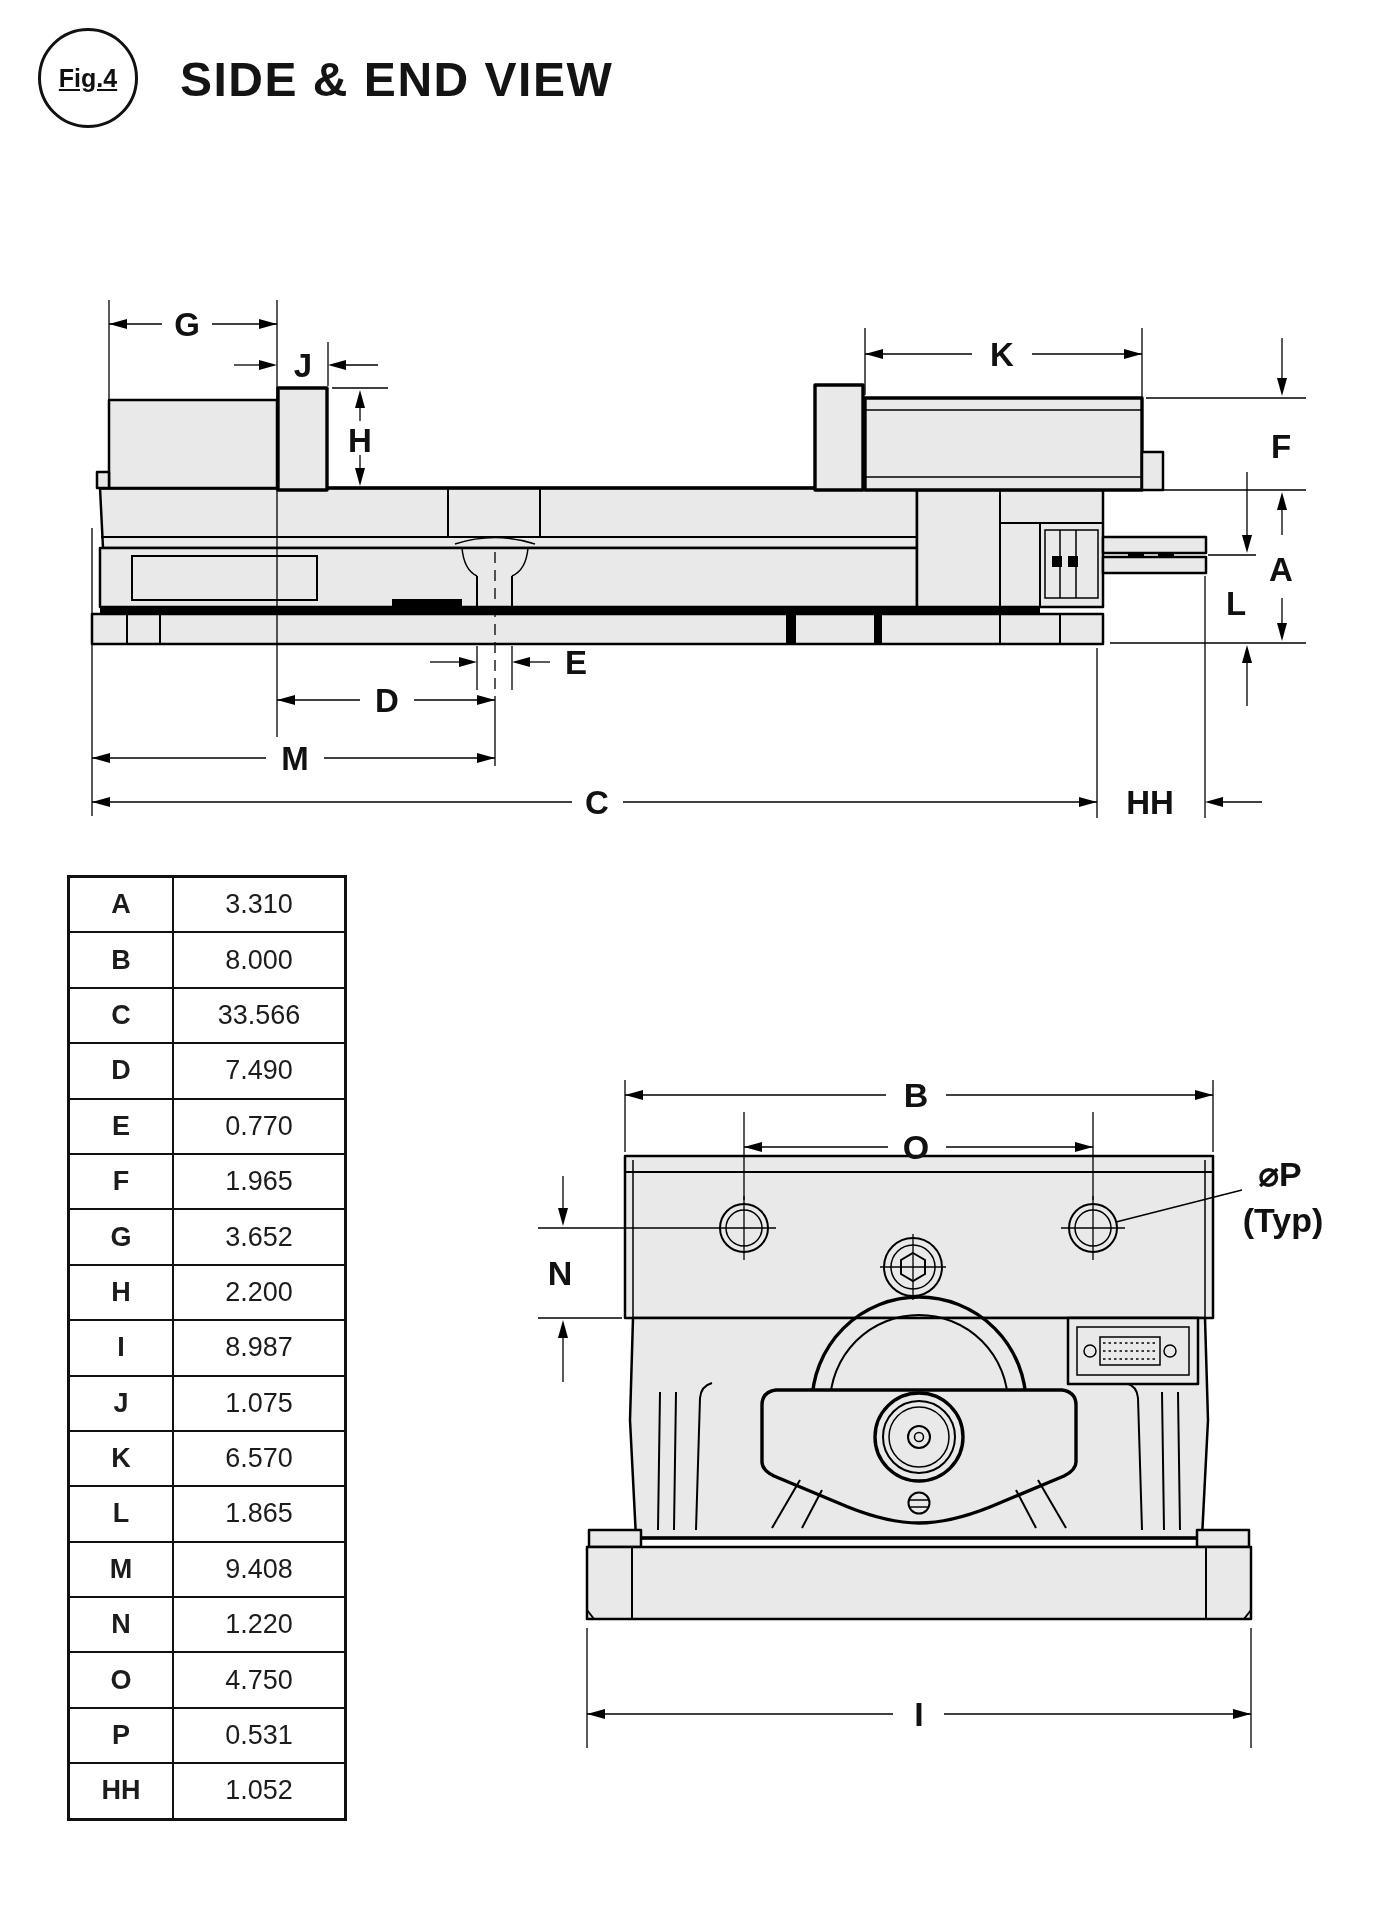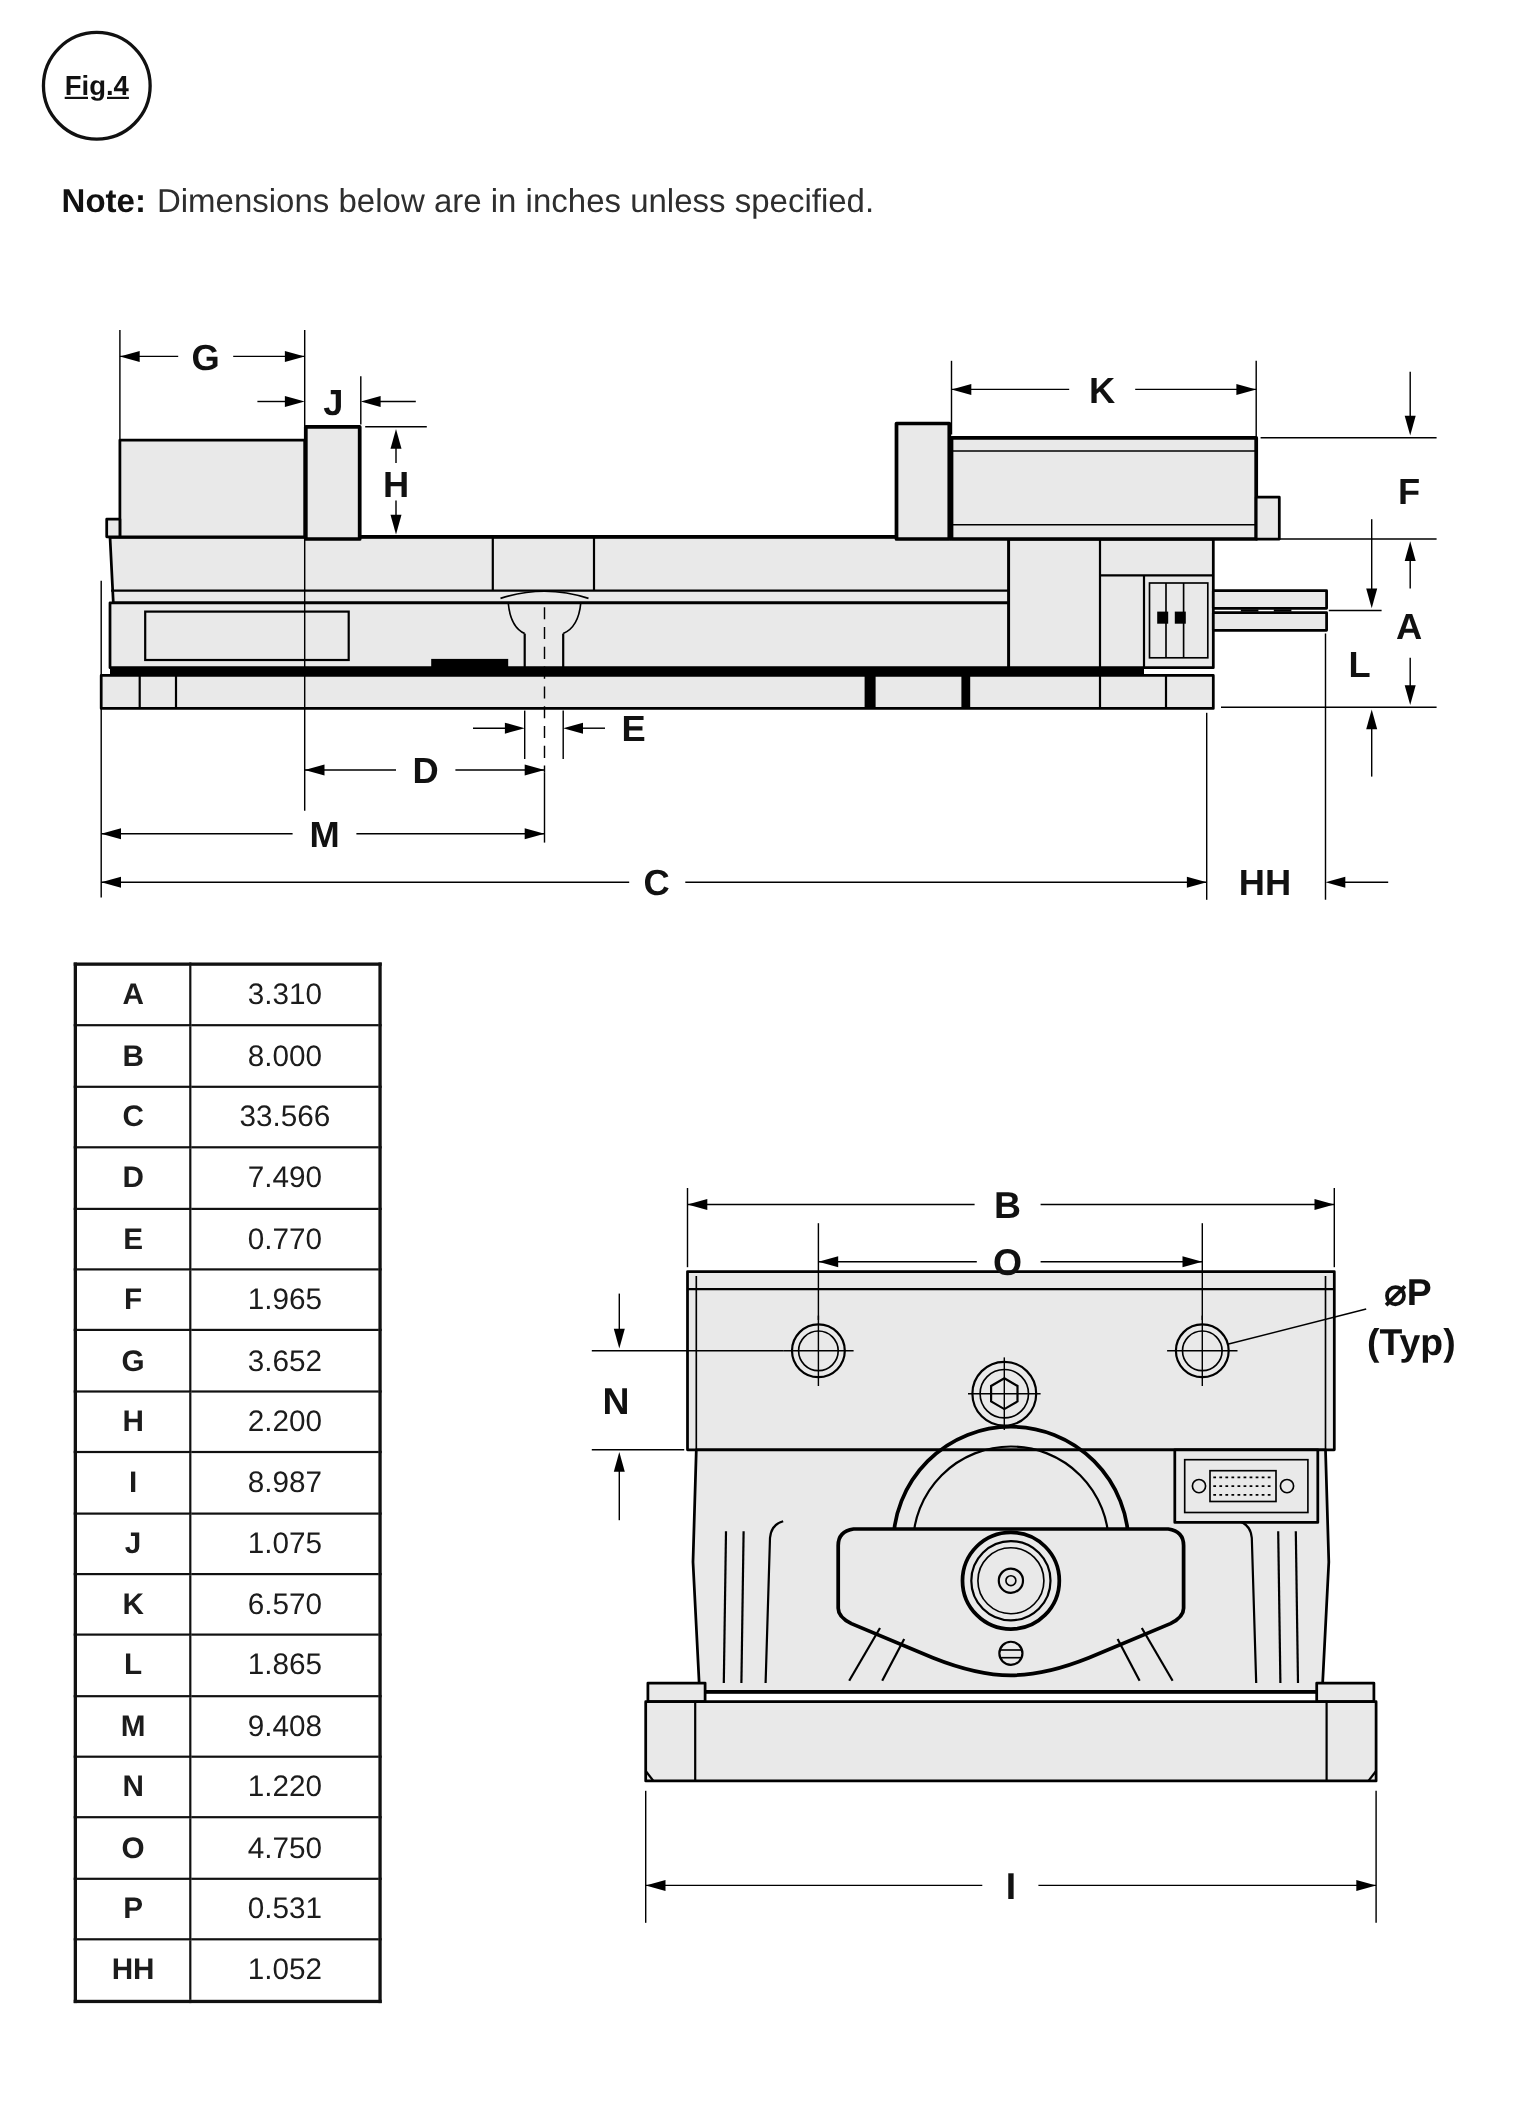--- a/index.html
+++ b/index.html
@@ -36,23 +36,21 @@
        text-anchor:middle;}
 </style>
 </head>
 <body>
 
 <div id="page">
 
   <div id="fig-badge">
     <span>Fig.4</span>
   </div>
-  <div id="note-line">
-    <b>Note:</b><span>Dimensions below are in inches unless specified.</span>
-  </div>
+  <div id="page-title">SIDE &amp; END VIEW</div>
 
   <svg id="drawing" width="1394" height="1920" viewBox="0 0 1394 1920" xmlns="http://www.w3.org/2000/svg">
 
     <g>
 
       <g>
         <path class="part" d="M100,488 L917,488 L917,548 L103,548 Z"></path>
         <line class="ln2" x1="101" y1="537" x2="917" y2="537"></line>
         <line class="ln3" x1="99" y1="488" x2="917" y2="488"></line>
         <line class="ln2" x1="448" y1="488" x2="448" y2="537"></line>

